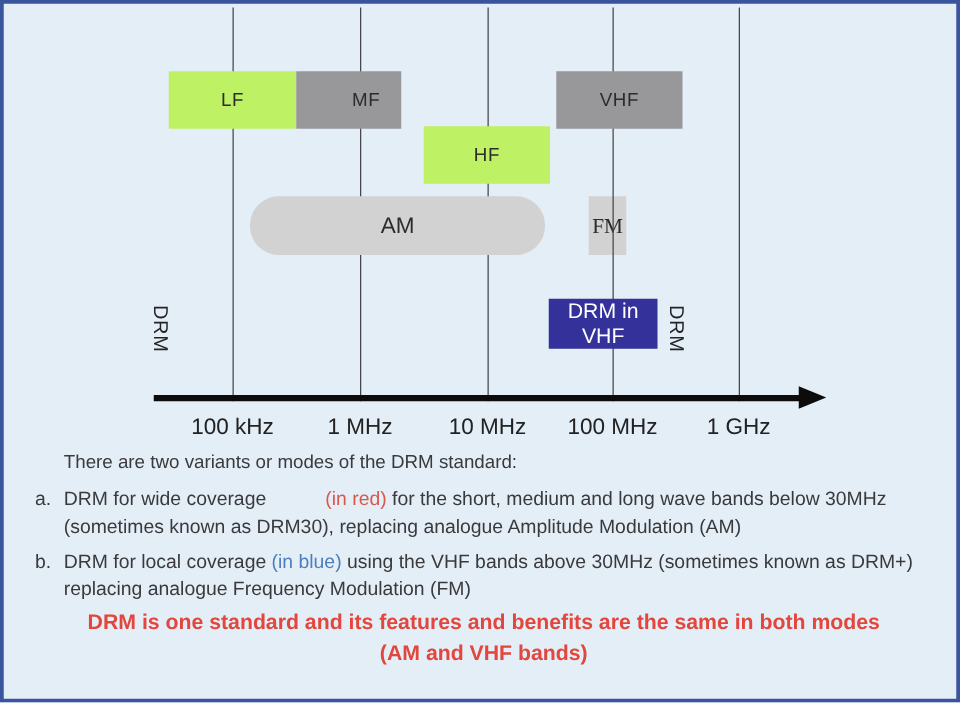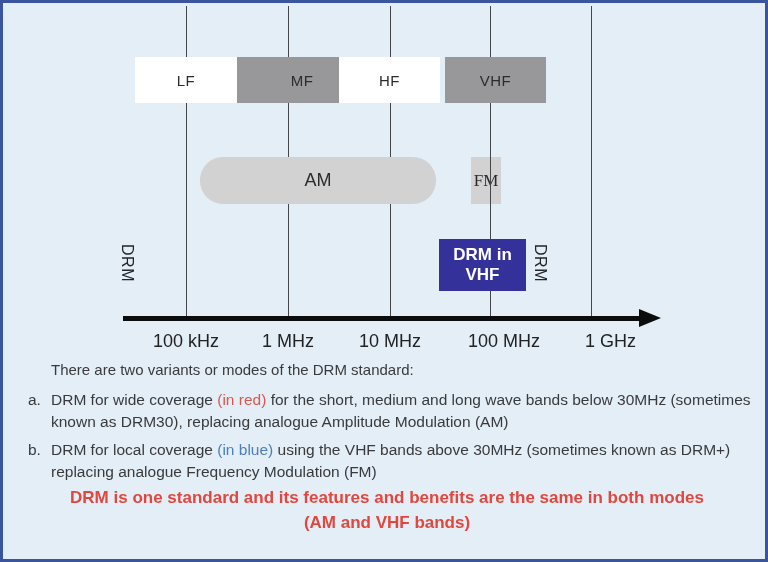--- a/index.html
+++ b/index.html
@@ -8,56 +8,56 @@
     position:relative;width:768px;height:562px;overflow:hidden;
     background:#e3eef7;border:3px solid #3b549e;
     font-family:"Liberation Sans", sans-serif;
   }
   
   .gridline{position:absolute;top:3px;width:1px;height:315px;background:#45464a;z-index:2;}
   .gl-1{left:183px;} .gl-2{left:285px;} .gl-3{left:387px;} .gl-4{left:487px;} .gl-5{left:588px;}
   
   .band{position:absolute;top:54px;height:46px;z-index:3;display:flex;align-items:center;justify-content:center;
         font-size:15px;color:#2c2c2e;letter-spacing:0.5px;}
-  .band.light{background:#ffffff;}
+  .band.light{background:#bef264;}
   .band.dark{background:#98989a;}
   .band-lf{left:132px;width:102px;}
-  .band-mf{left:234px;width:102px;padding-left:28px;}
-  .band-hf{left:336px;width:101px;}
+  .band-mf{left:234px;width:84px;padding-left:28px;}
+  .band-hf{left:336px;width:101px;margin-top:44px;}
   .band-vhf{left:442px;width:101px;}
   .band-uhf{left:538px;width:102px;}
   
   .am-box{position:absolute;left:197px;top:154px;width:236px;height:47px;background:#d2d2d2;z-index:3;
           display:flex;align-items:center;justify-content:center;font-size:18px;color:#2c2c2e;border-radius:23px;}
   .fm-box{position:absolute;left:468px;top:154px;width:30px;height:47px;background:#d2d2d2;z-index:1;
           display:flex;align-items:center;justify-content:center;font-size:17px;color:#2c2c2e;font-family:Liberation Serif, serif;}
   
   .drm-am{position:absolute;left:134px;top:236px;width:302px;height:48px;background:#e2462f;z-index:3;
           display:flex;align-items:center;justify-content:center;color:#fff;font-weight:bold;font-size:21px;}
-  .drm-vhf{position:absolute;left:436px;top:236px;width:87px;height:52px;background:#34319b;z-index:3;
+  .drm-vhf{position:absolute;left:436px;top:236px;width:87px;height:40px;background:#34319b;z-index:3;
            display:flex;align-items:center;justify-content:center;text-align:center;
-           color:#fff;font-weight:bold;font-size:17px;line-height:20px;padding:0 6px;}
+           color:#fff;font-weight:normal;font-size:17px;line-height:20px;padding:0 6px;}
   .drm-rot{position:absolute;width:60px;height:20px;text-align:center;font-size:16px;color:#242426;
            letter-spacing:0.5px;transform:rotate(90deg);z-index:3;}
   .drm-rot-left{left:93px;top:250px;}
   .drm-rot-right{left:506px;top:250px;}
   
   .axis-line{position:absolute;left:120px;top:313px;width:520px;height:5px;background:#0c0c0c;z-index:4;}
   .axis-head{position:absolute;left:636px;top:306px;width:0;height:0;z-index:4;
              border-left:22px solid #0c0c0c;border-top:9.5px solid transparent;border-bottom:9.5px solid transparent;}
   .tick-label{position:absolute;top:328px;width:90px;text-align:center;font-size:18px;color:#222;z-index:3;}
-  .tl-1{left:138px;} .tl-2{left:240px;} .tl-3{left:342px;} .tl-4{left:456px;} .tl-5{left:543px;text-align:right;}
+  .tl-1{left:138px;} .tl-2{left:240px;} .tl-3{left:342px;} .tl-4{left:442px;} .tl-5{left:543px;}
   
   .intro{position:absolute;left:48px;top:358px;font-size:15px;color:#3a3a3c;}
   .list-item{position:absolute;left:25px;display:flex;font-size:15.5px;color:#3a3a3c;line-height:22px;}
   .item-a{top:386px;}
   .item-b{top:436px;}
   .marker{width:23px;flex:0 0 23px;}
   .item-text{width:700px;}
-  .hl-red{color:#d9584c;}
+  .hl-red{color:#d9584c;margin-left:43px;}
   .hl-blue{color:#4c7fbb;}
   .footer{position:absolute;left:0;top:482px;width:768px;text-align:center;
           color:#e2463c;font-weight:bold;font-size:17px;line-height:25px;}
 </style>
 </head>
 <body>
 
 <div class="stage">
 
   <div class="gridline gl-1"></div>

